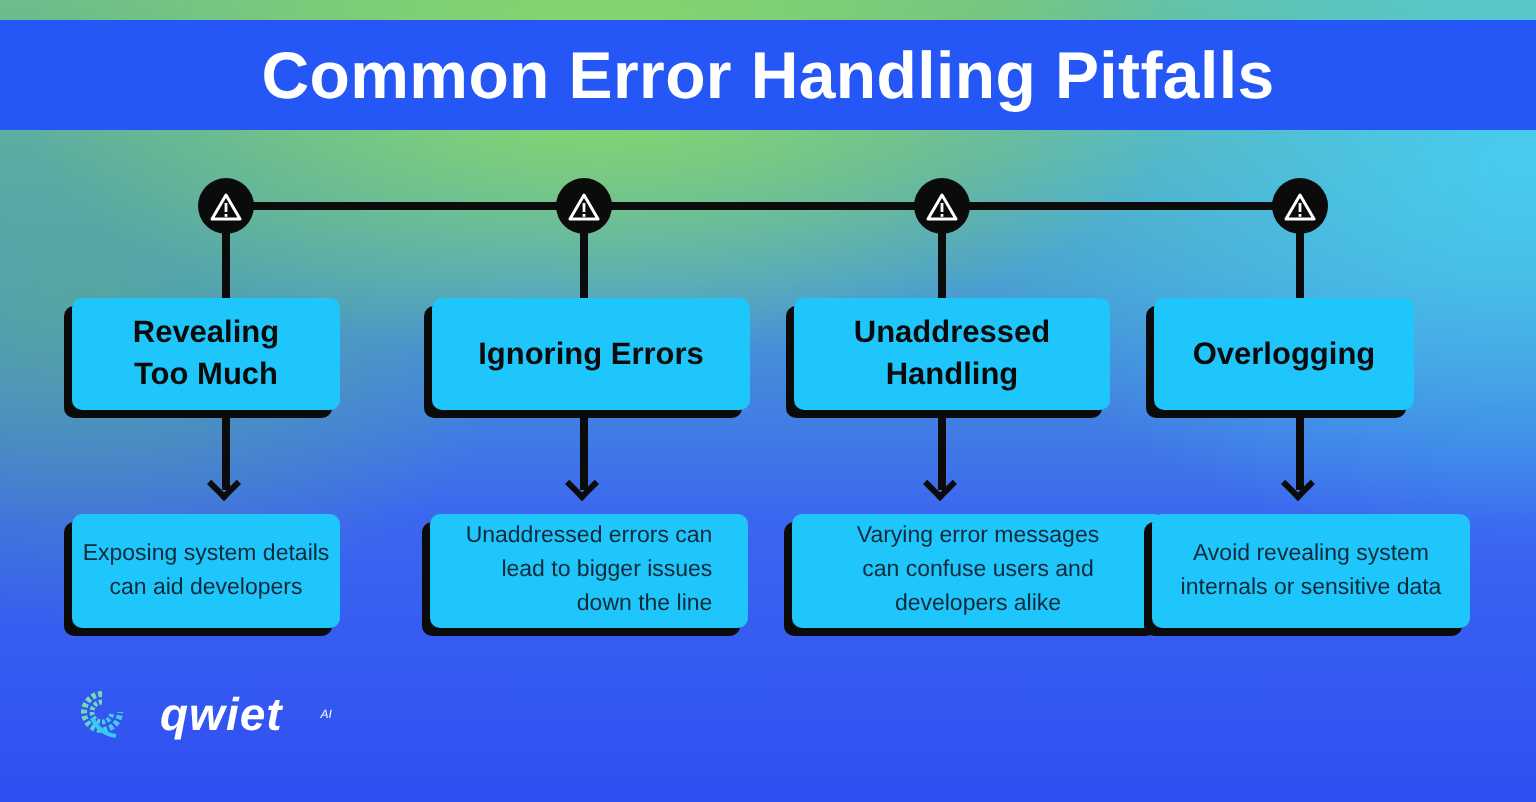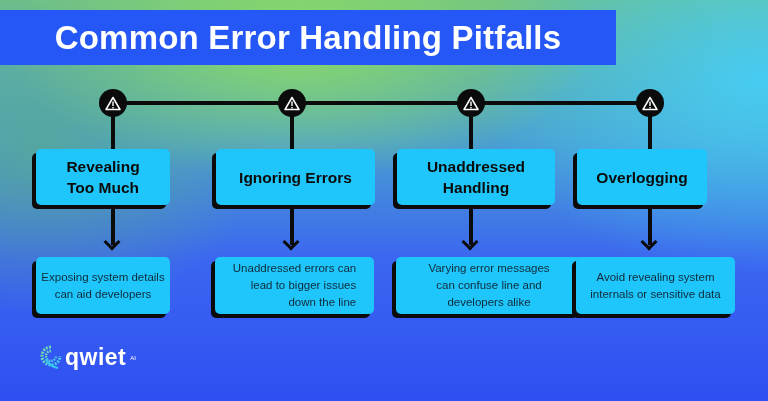--- a/index.html
+++ b/index.html
@@ -6,21 +6,21 @@
   body {
     width: 768px; height: 401px; overflow: hidden; position: relative;
     font-family: "Liberation Sans", sans-serif;
     background:
       radial-gradient(ellipse 420px 200px at 300px 40px, rgba(140,220,100,0.95), rgba(140,220,100,0) 70%),
       radial-gradient(ellipse 380px 260px at 760px 80px, rgba(70,205,245,0.95), rgba(70,205,245,0) 75%),
       radial-gradient(ellipse 300px 220px at 40px 150px, rgba(90,170,140,0.7), rgba(90,170,140,0) 75%),
       linear-gradient(180deg, #6fbf8a 0%, #4a9fd0 35%, #3b66f0 65%, #2f4ff2 100%);
   }
   .banner {
-    position: absolute; left: 0; top: 10px; width: 616px; height: 55px;
+    position: absolute; left: 0; top: 10px; width: 768px; height: 55px;
     background: #2457f5;
     display: flex; align-items: center; justify-content: center;
   }
   .banner h1 {
     margin: 0; color: #ffffff; font-size: 33px; font-weight: bold; letter-spacing: 0.2px;
   }
   .hline {
     position: absolute; left: 113px; top: 101px; width: 538px; height: 4px; background: #0b0b0b;
   }
   .vline {
@@ -38,21 +38,21 @@
     color: #0b0b0b;
   }
   .box.title { height: 56px; font-weight: bold; font-size: 15.5px; line-height: 21px; }
   .box.desc { height: 57px; font-size: 11.5px; line-height: 17px; color: #102a3a; }
   .arrow-chev {
     position: absolute; width: 9px; height: 9px;
     border-right: 3.5px solid #0b0b0b; border-bottom: 3.5px solid #0b0b0b;
     transform: rotate(45deg);
   }
   .logo {
-    position: absolute; left: 40px; top: 345px; display: flex; align-items: flex-end; gap: 3px;
+    position: absolute; left: 40px; top: 345px; display: flex; align-items: flex-end; gap: 18px; font-style: italic;
   }
   .logo .wordmark { color: #ffffff; font-size: 23px; font-weight: bold; letter-spacing: 0.5px; line-height: 1; }
   .logo .ai { color: #ffffff; font-size: 6px; position: relative; top: -8px; margin-left: 1px; }
 </style>
 </head>
 <body>
 
 <div class="banner">
   <h1>Common Error Handling Pitfalls</h1>
 </div>
@@ -117,21 +117,21 @@
 </div>
 <div class="box title" style="left:397px; top:149px; width:158px;">
   <div>
     <div>Unaddressed</div>
     <div>Handling</div>
   </div>
 </div>
 <div class="box desc" style="left:396px; top:257px; width:186px;">
   <div>
     <div>Varying error messages</div>
-    <div>can confuse line and</div>
+    <div>can confuse users and</div>
     <div>developers alike</div>
   </div>
 </div>
 
 <div class="vline" style="left:648px; top:103px; height:46px;"></div>
 <div class="vline" style="left:648px; top:205px; height:40px;"></div>
 <div class="arrow-chev" style="left:643px; top:236px;"></div>
 <div class="node" style="left:636px; top:89px;">
   <svg viewBox="0 0 16 15">
       <path d="M8 1.5 L15 13.5 L1 13.5 Z" fill="none" stroke="#ffffff" stroke-width="1.5" stroke-linejoin="round"></path>

